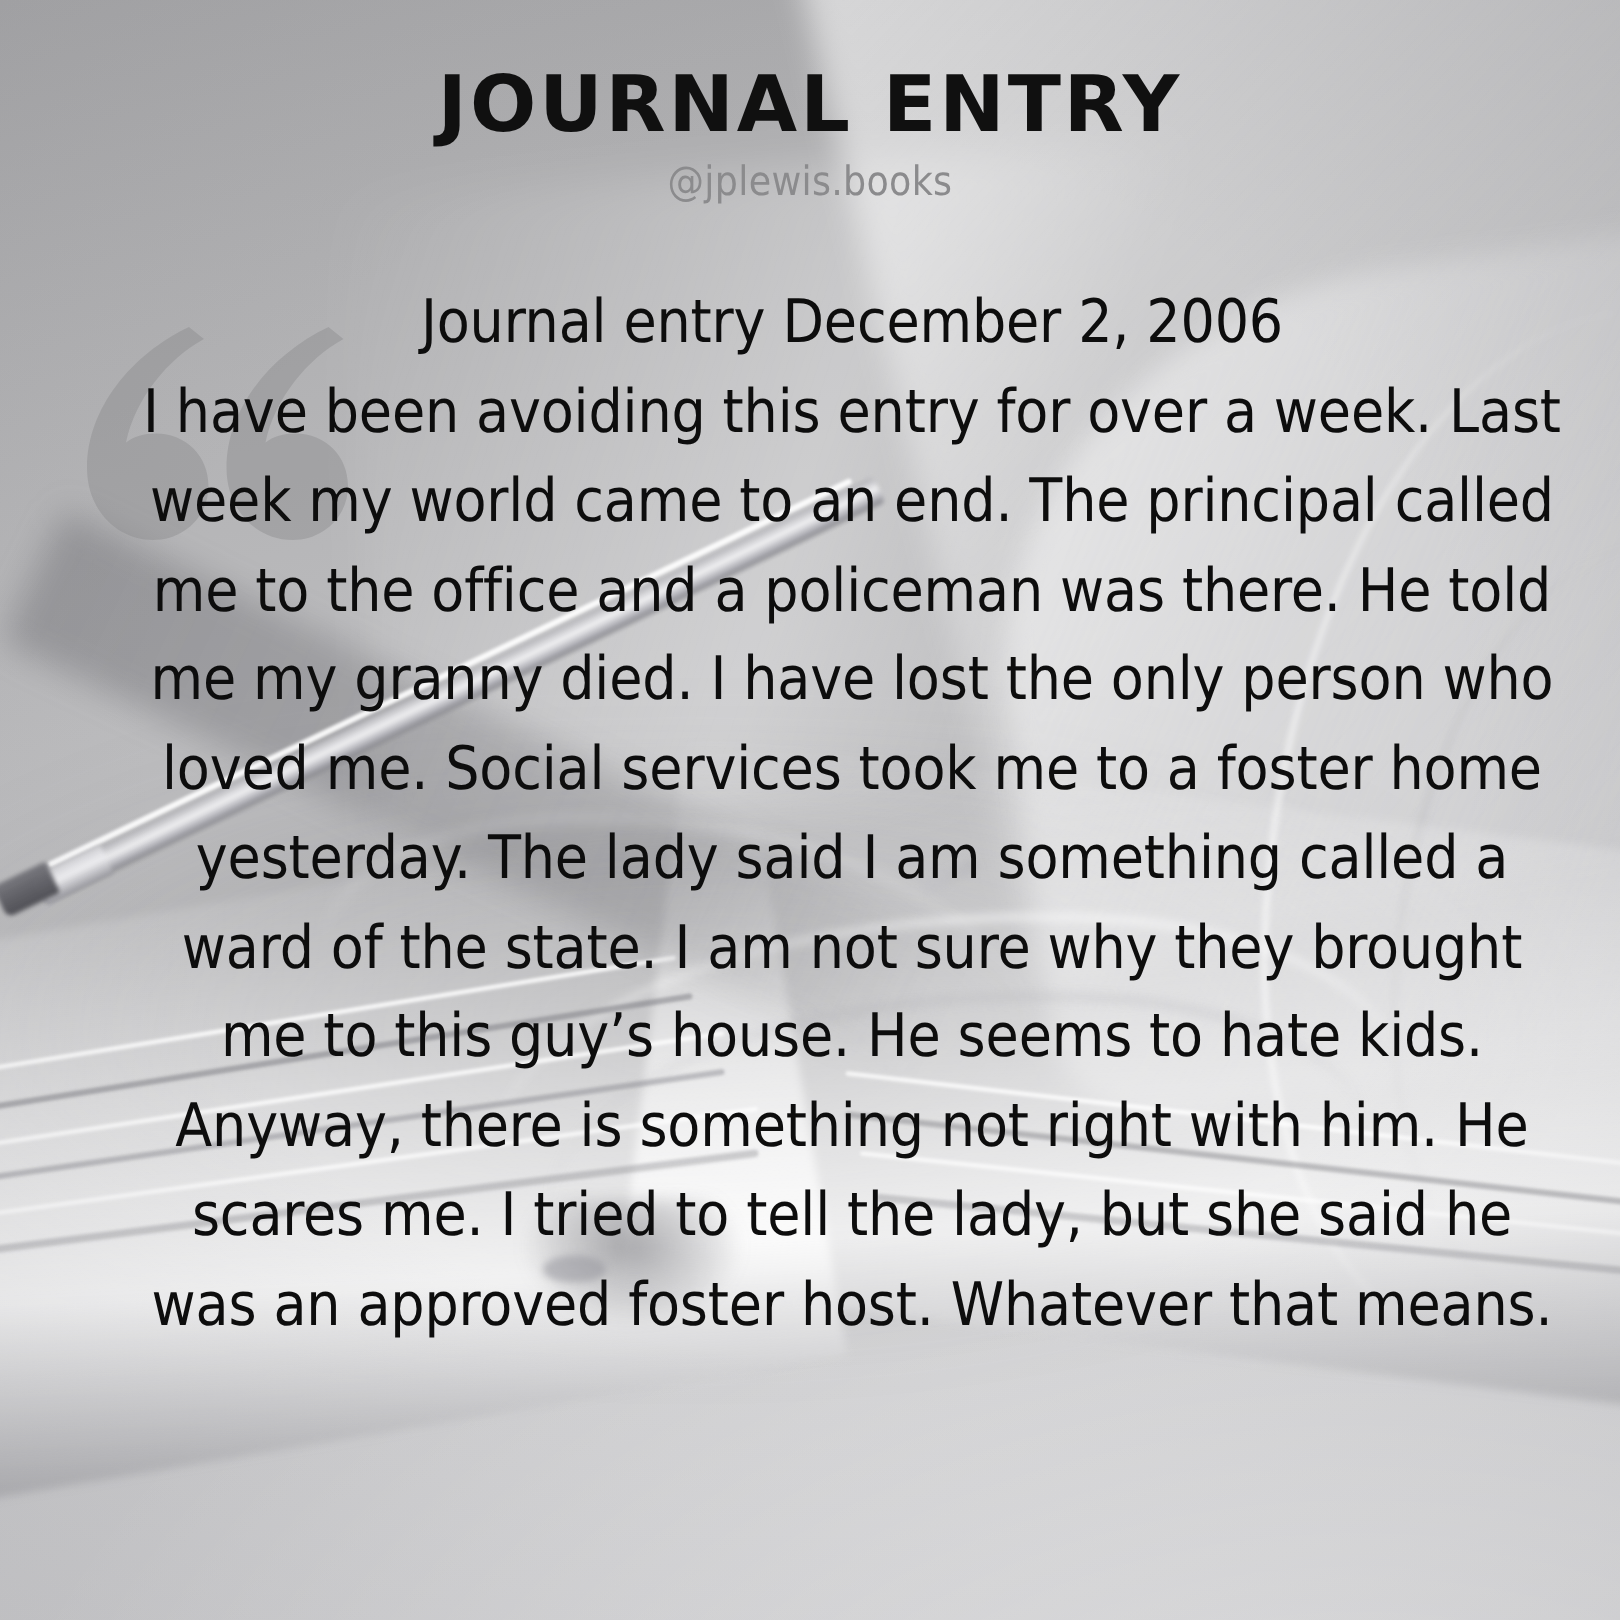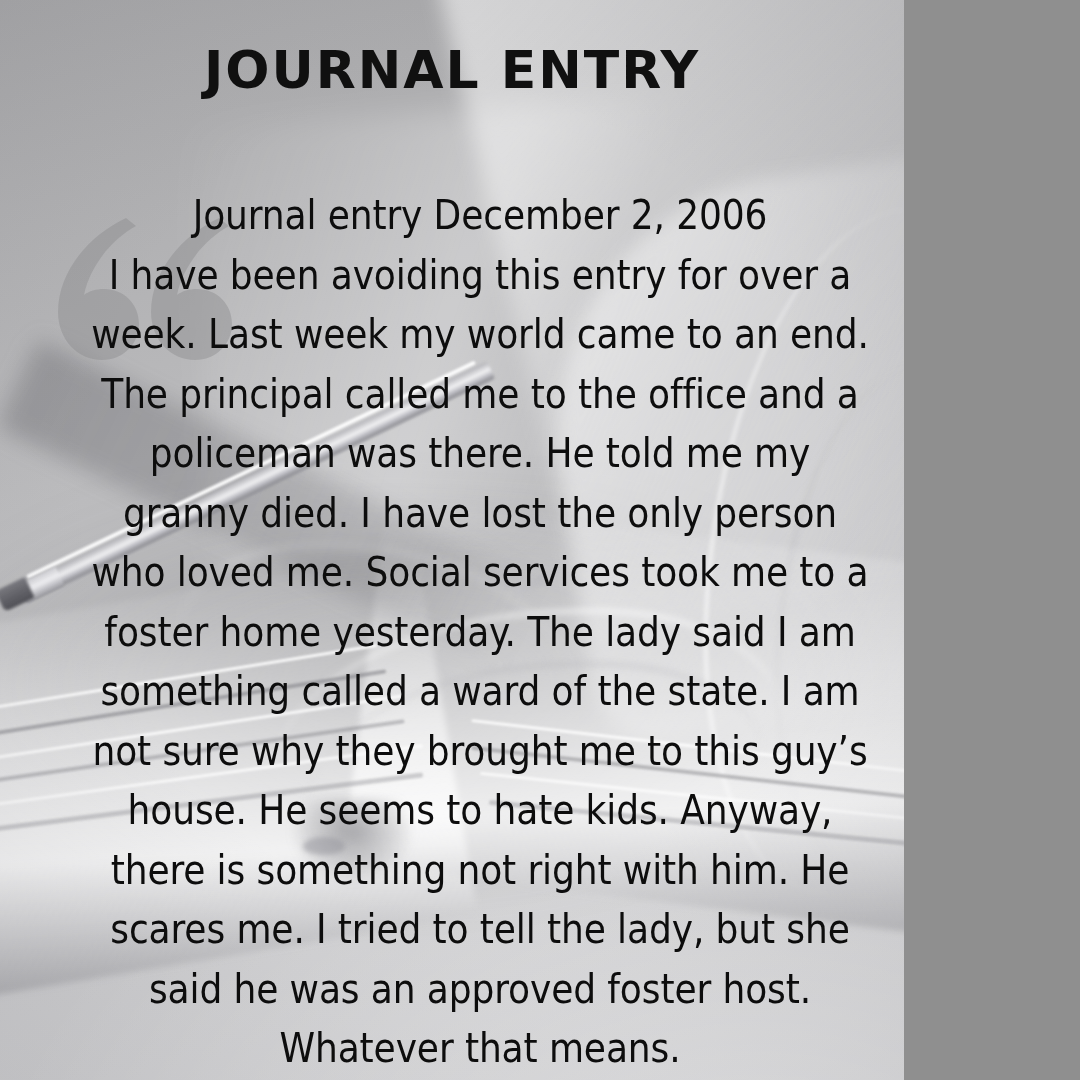--- a/index.html
+++ b/index.html
@@ -2,21 +2,21 @@
 <html><head>
 <meta charset="utf-8">
 <style>
   html, body {
     margin: 0;
     padding: 0;
     background: #8f8f8f;
   }
   #card {
     position: relative;
-    width: 904px;
+    width: 1080px;
     height: 1080px;
     overflow: hidden;
     background: #ffffff;
     font-family: "DejaVu Sans Condensed", "Liberation Sans Narrow", "Liberation Sans", sans-serif;
     -webkit-font-smoothing: antialiased;
   }
 
   
   .bg { position: absolute; inset: 0; overflow: hidden; }
   .bg * { position: absolute; }
@@ -300,20 +300,21 @@
     <div class="pencil-ferrule"></div>
     <div class="pencil-eraser"></div>
 
     <div class="bg-soft"></div>
   </div>
 
   <div class="fg">
 
     <div id="title">JOURNAL ENTRY</div>
 
+    <div id="handle">@jplewis.books</div>
 
     <svg id="quotemark" viewBox="0 0 190 150">
       <g fill="#8a8a8c">
         <path d="M82 4 C44 22 14 58 14 98 C14 126 34 146 58 146 C79 146 95 130 95 110
                  C95 90 80 75 60 75 C52 75 45 77 40 81 C46 52 68 25 92 12 Z"></path>
         <path d="M175 4 C137 22 107 58 107 98 C107 126 127 146 151 146 C172 146 188 130 188 110
                  C188 90 173 75 153 75 C145 75 138 77 133 81 C139 52 161 25 185 12 Z"></path>
       </g>
     </svg>
 

